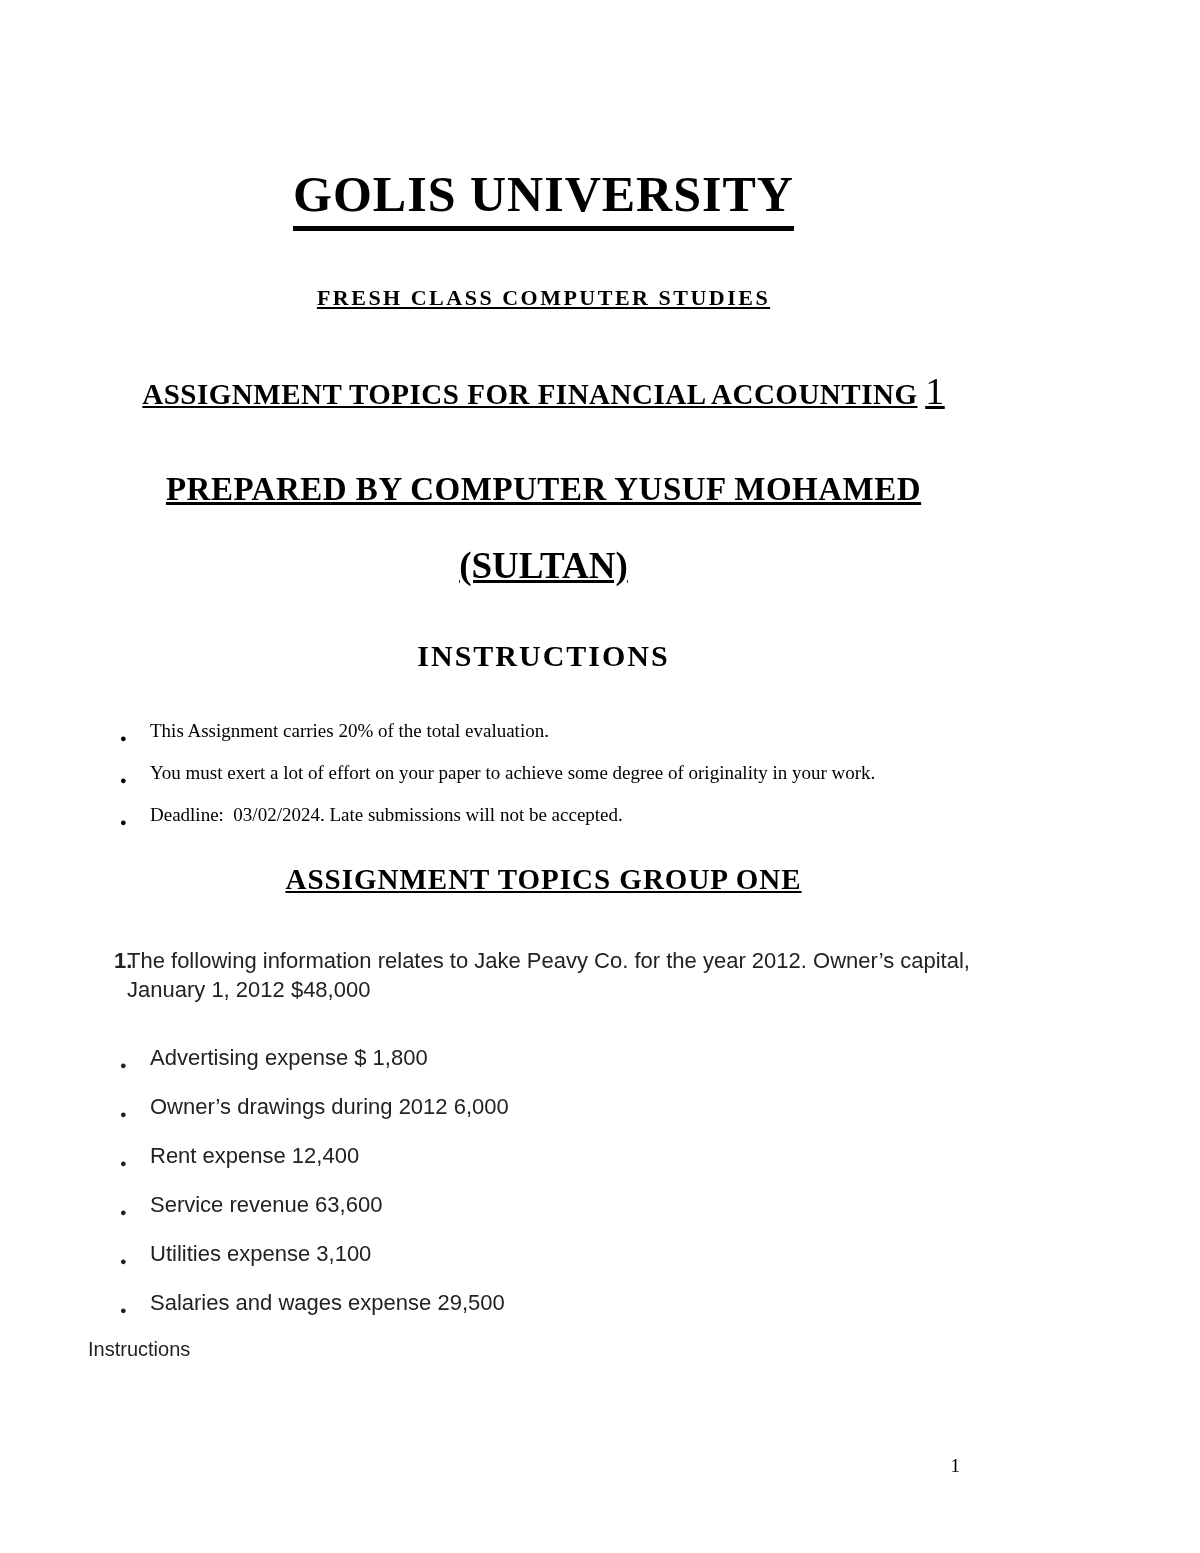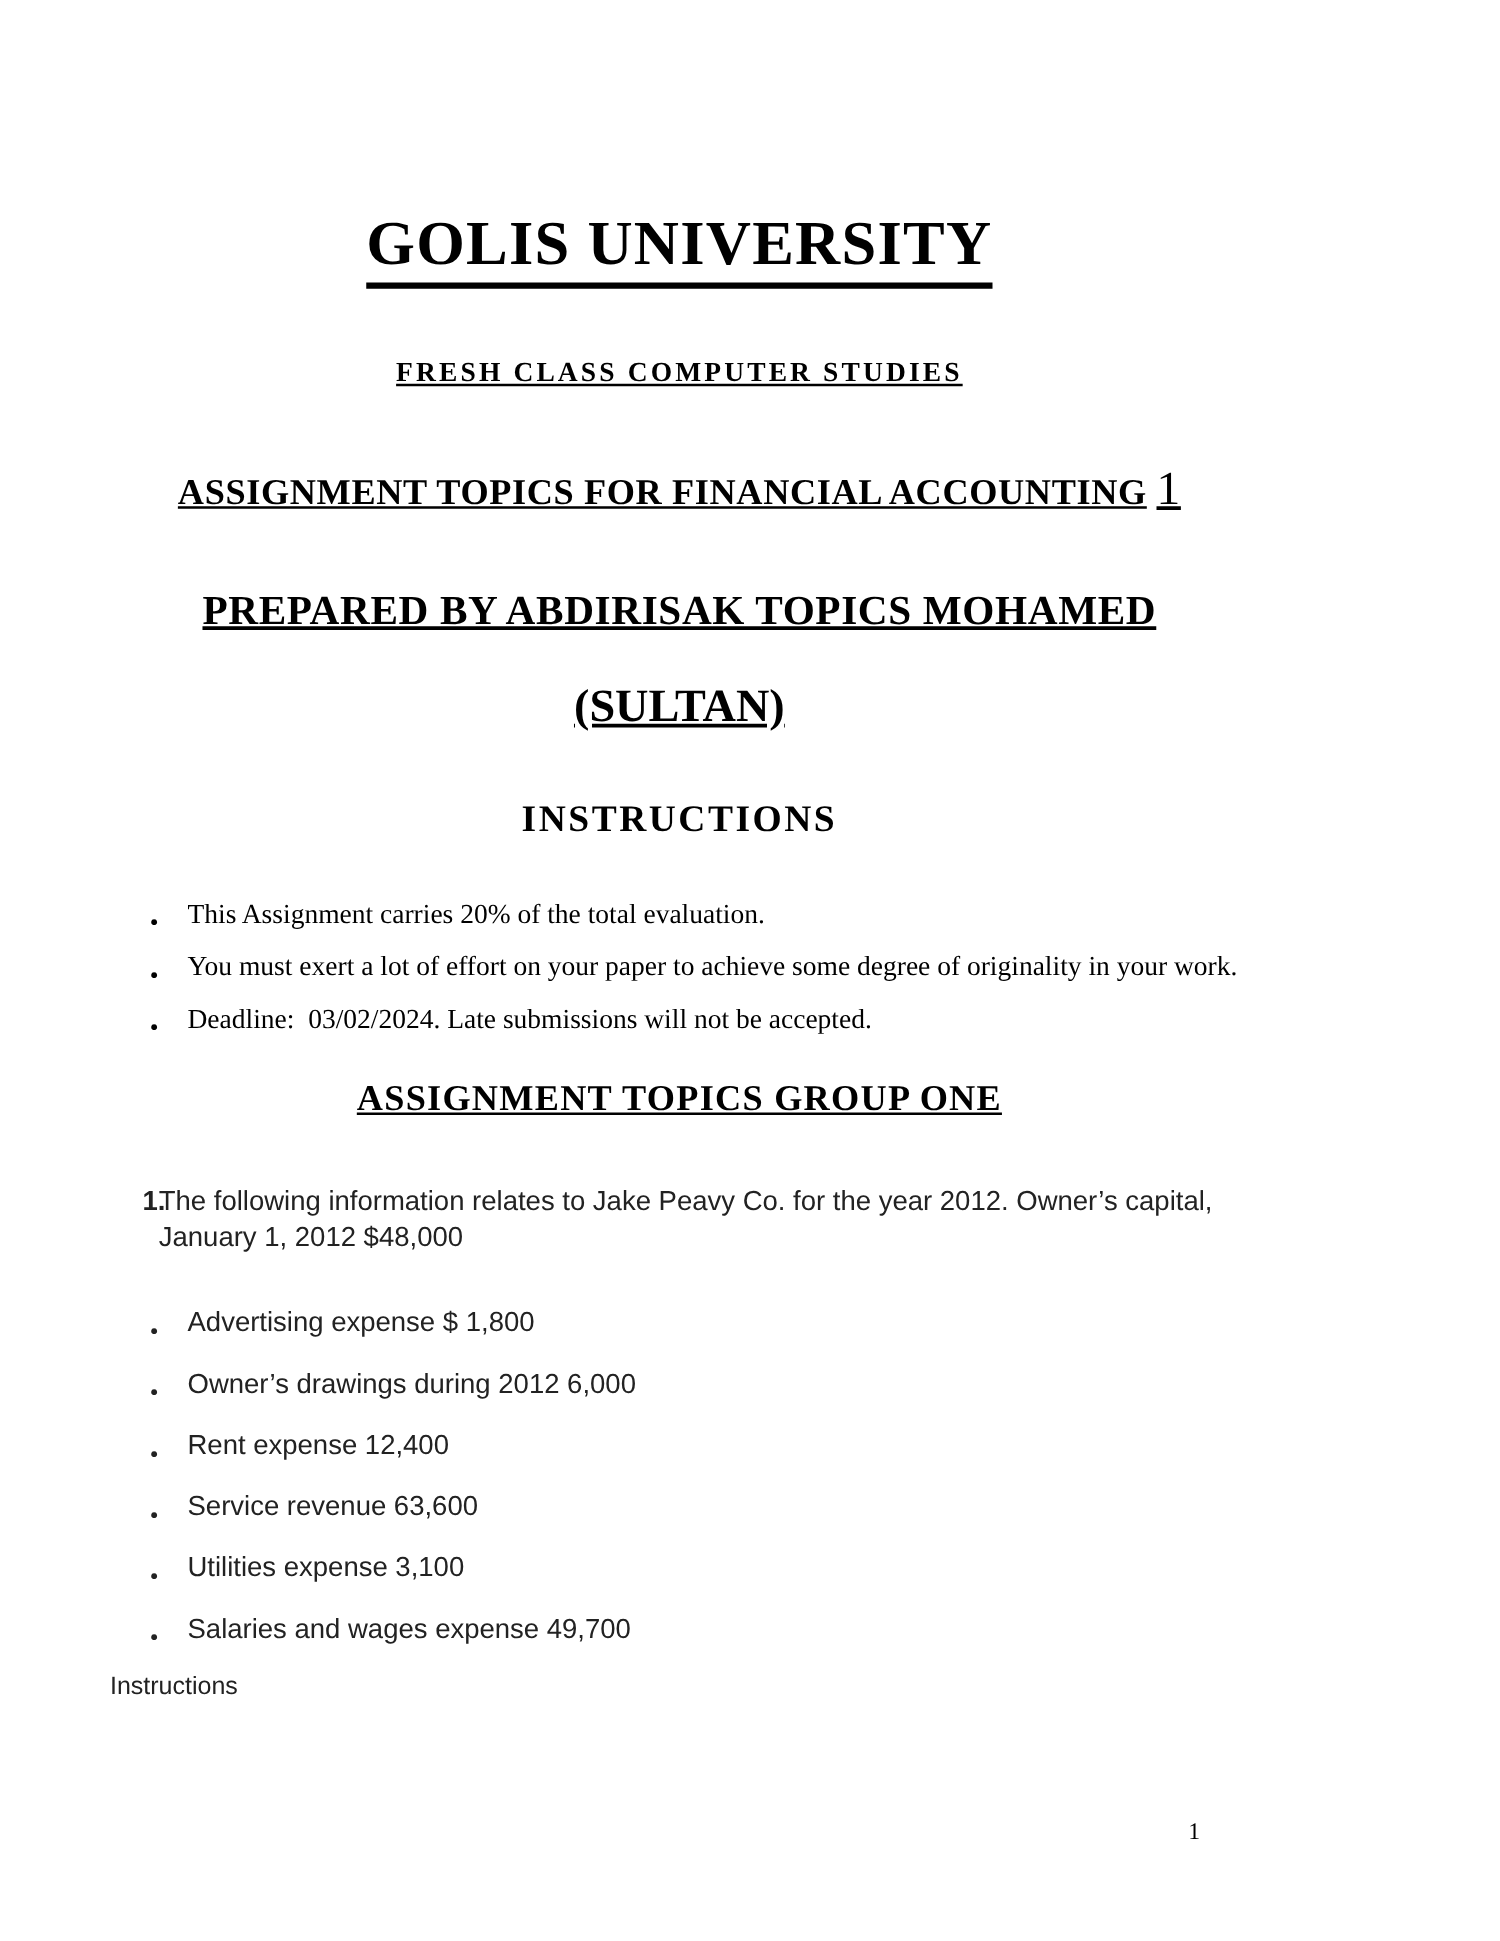--- a/index.html
+++ b/index.html
@@ -73,21 +73,21 @@
     font-size: 30px;
     font-weight: bold;
     letter-spacing: 2px;
     margin-bottom: 44px;
   }
 
   ul.dotlist { list-style: none; }
   ul.serif-list li {
     position: relative;
     padding-left: 60px;
-    font-size: 22px;
+    font-size: 19px;
     line-height: 28px;
     margin-bottom: 14px;
     white-space: pre-wrap;
   }
   ul.serif-list li::before {
     content: "●";
     position: absolute;
     left: 30px;
     top: 7px;
     font-size: 11px;
@@ -158,21 +158,21 @@
     <span class="thick-underline">GOLIS UNIVERSITY</span>
   </h1>
 
   <h2 class="doc-subtitle center">FRESH CLASS COMPUTER STUDIES</h2>
 
   <h2 class="assignment-heading center">
     <span class="h-text">ASSIGNMENT TOPICS FOR FINANCIAL ACCOUNTING</span>
     <span class="h-num">1</span>
   </h2>
 
-  <h2 class="prepared-by center">PREPARED BY ABDIRISAK TOPICS MOHAMED</h2>
+  <h2 class="prepared-by center">PREPARED BY COMPUTER YUSUF MOHAMED</h2>
 
   <h3 class="prepared-alias center">(SULTAN)</h3>
 
   <h3 class="instructions-heading center">INSTRUCTIONS</h3>
 
   <ul class="dotlist serif-list">
     <li>This Assignment carries 20% of the total evaluation.</li>
     <li>You must exert a lot of effort on your paper to achieve some degree of originality in your work.</li>
     <li>Deadline:  03/02/2024. Late submissions will not be accepted.</li>
   </ul>
@@ -183,20 +183,20 @@
     <span class="q-num">1.</span>
     <span class="q-text">The following information relates to Jake Peavy Co. for the year 2012. Owner’s capital, January 1, 2012 $48,000</span>
   </div>
 
   <ul class="dotlist sans-list sans">
     <li>Advertising expense $ 1,800</li>
     <li>Owner’s drawings during 2012 6,000</li>
     <li>Rent expense 12,400</li>
     <li>Service revenue 63,600</li>
     <li>Utilities expense 3,100</li>
-    <li>Salaries and wages expense 49,700</li>
+    <li>Salaries and wages expense 29,500</li>
   </ul>
 
   <div class="trailing-label sans">Instructions</div>
 
   <div class="page-number">1</div>
 
 </div>
 
 </body></html>

